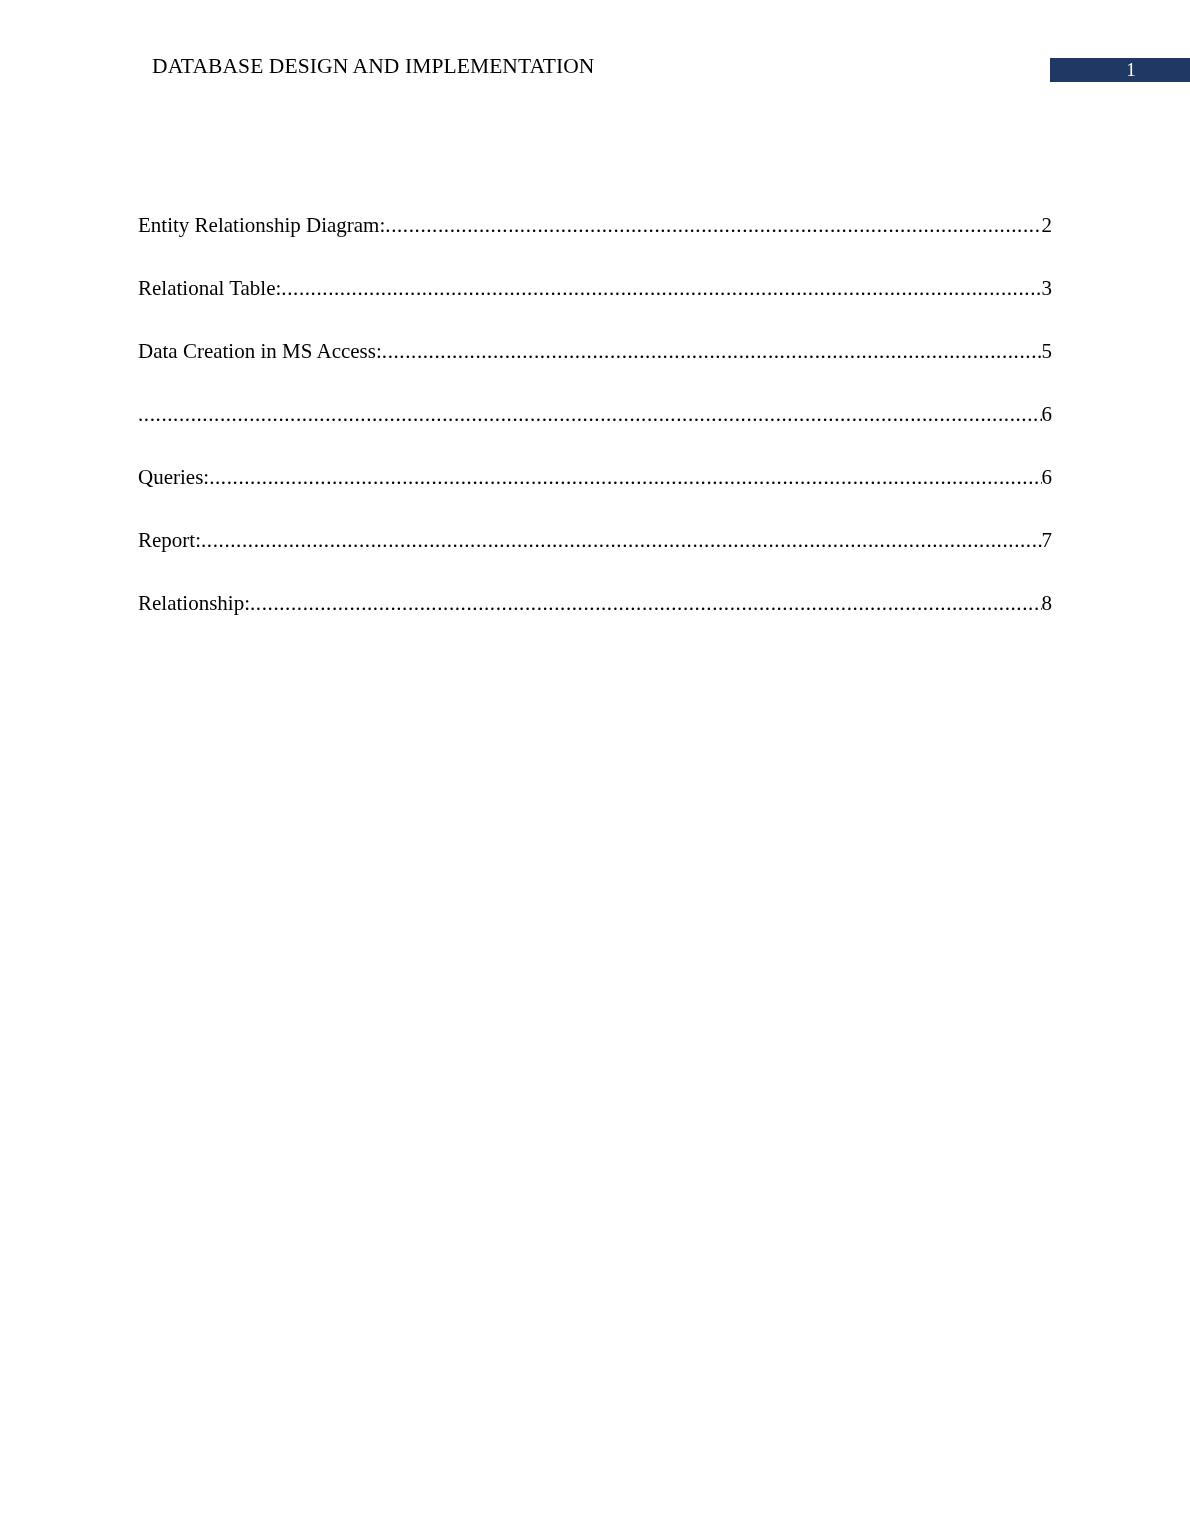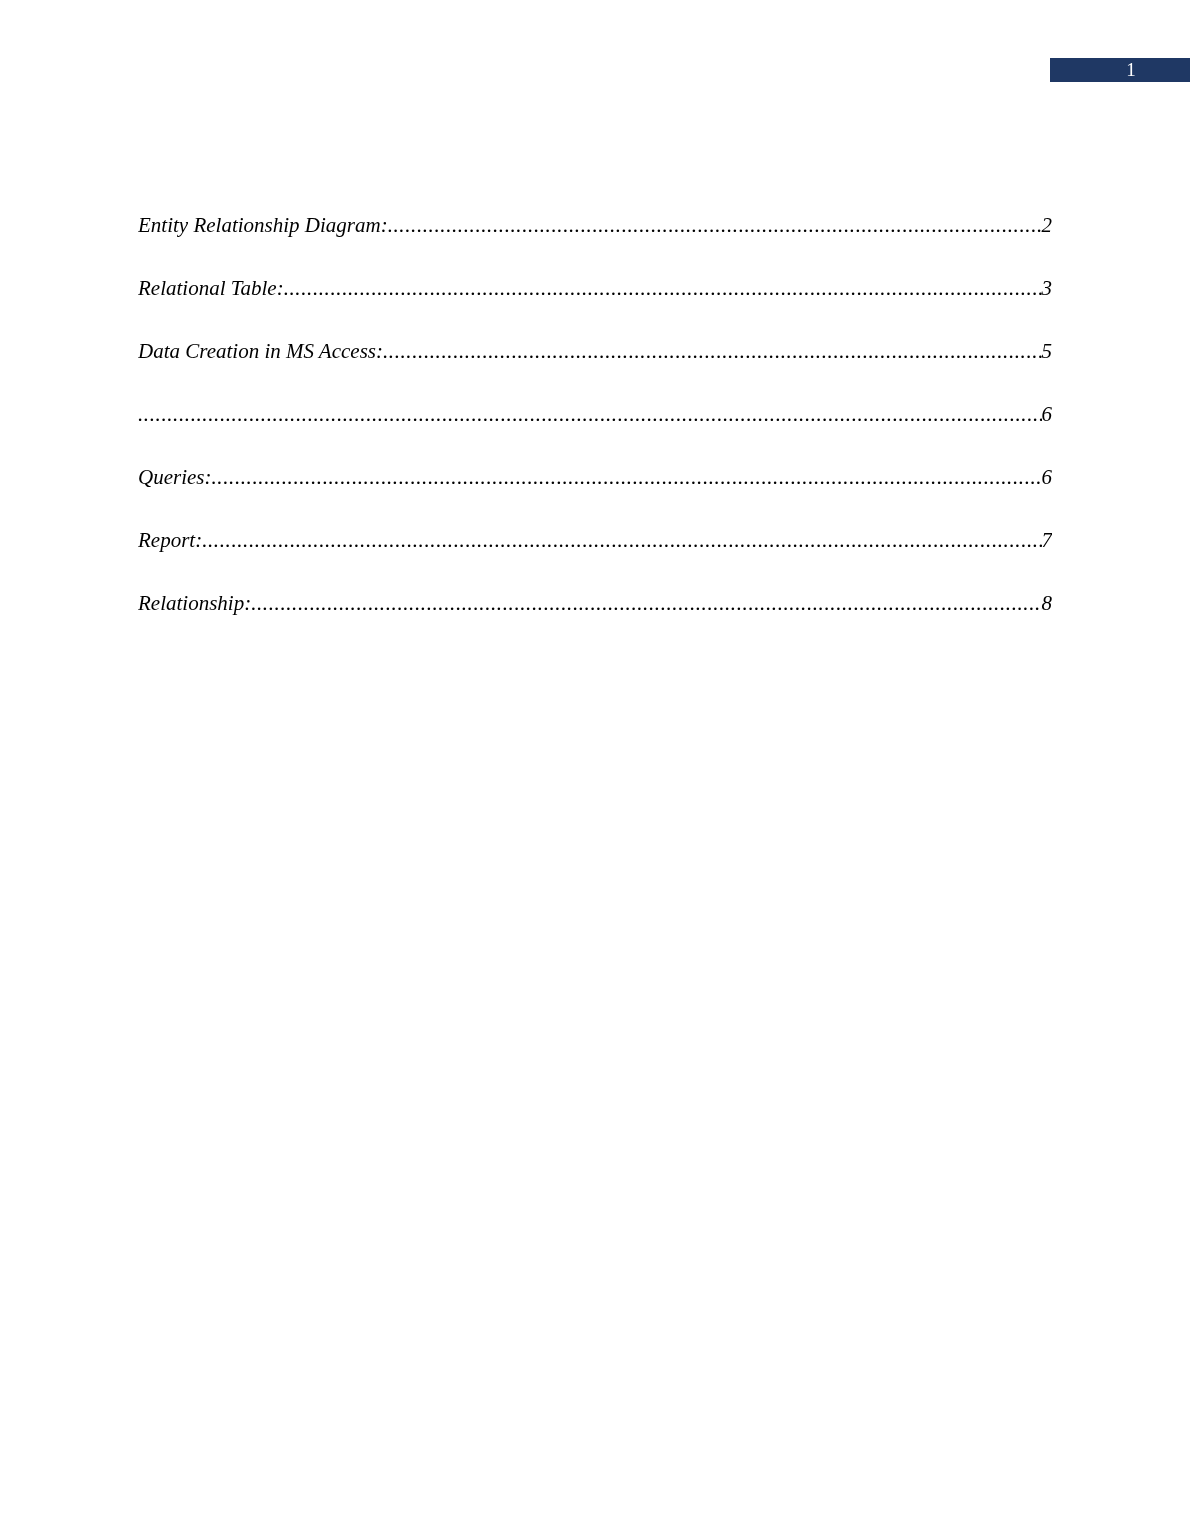--- a/index.html
+++ b/index.html
@@ -72,21 +72,20 @@
     position: relative;
     display: flex;
     align-items: center;
     font-size: 21px;
     line-height: 26px;
     height: 26px;
     margin-bottom: 37px;
     overflow: hidden;
     white-space: nowrap;
     cursor: pointer;
-    font-style: italic;
   }
   .toc-label {
     flex: 0 0 auto;
   }
   .toc-dots {
     flex: 1 1 auto;
     overflow: hidden;
     white-space: nowrap;
     font-size: 21px;
     letter-spacing: 0.6px;
@@ -97,20 +96,21 @@
     flex: 0 0 auto;
     text-align: right;
   }
 </style>
 </head>
 <body>
 
 <div class="page">
 
   <div class="header">
+    <div class="header-title">DATABASE DESIGN AND IMPLEMENTATION</div>
     <div class="page-number-box"></div>
     <div class="page-number">1</div>
   </div>
 
 
   <div class="toc">
 
     <div class="toc-entry">
       <span class="toc-label">Entity Relationship Diagram:</span>
       <span class="toc-dots">................................................................................................................................................................................................</span>

